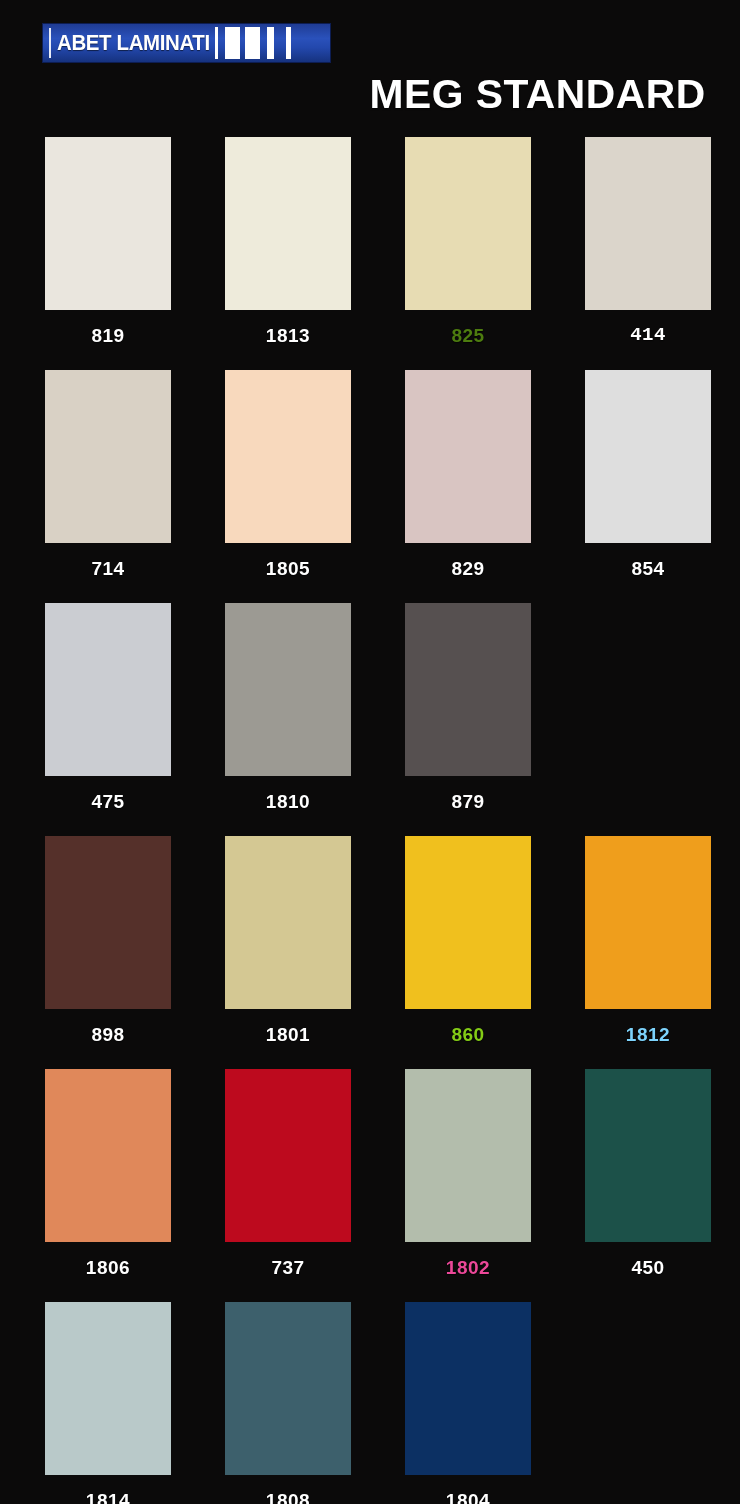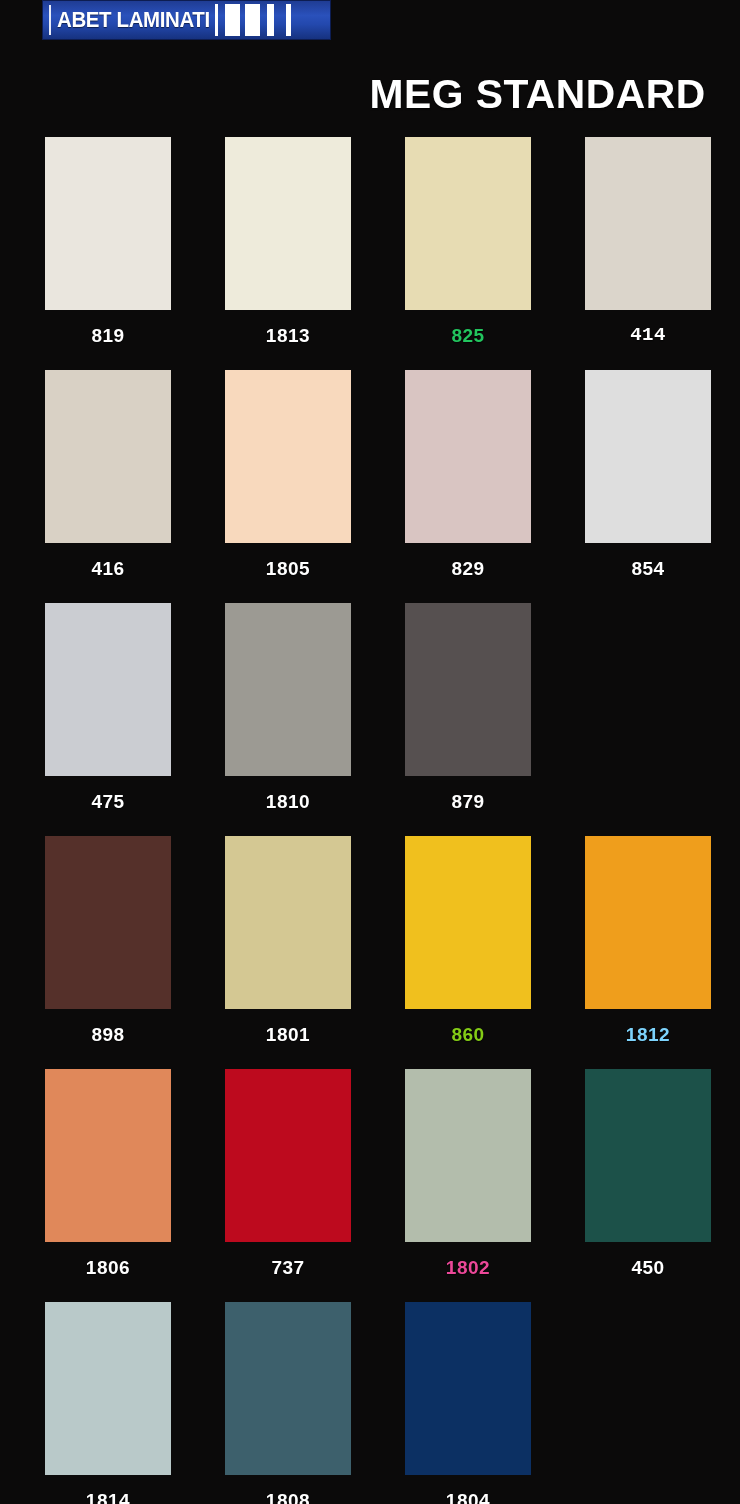--- a/index.html
+++ b/index.html
@@ -23,21 +23,21 @@
   #header {
     position: absolute;
     left: 0;
     top: 0;
     width: 740px;
     height: 128px;
   }
   #logo {
     position: absolute;
     left: 43px;
-    top: 1px;
+    top: 24px;
     width: 287px;
     height: 38px;
     background: linear-gradient(180deg, #1f3c94 0%, #2a51bb 38%, #2348ad 62%, #16327f 100%);
     box-shadow: 0 0 0 1px #0d1d52;
     display: flex;
     align-items: stretch;
     overflow: hidden;
   }
   #logo-rule-left {
     position: absolute;
@@ -150,32 +150,32 @@
       <div class="cell">
         <div class="swatch" style="background-color: rgb(234, 230, 222);"></div>
         <div class="label" style="color: rgb(255, 255, 255);">819</div>
       </div>
       <div class="cell">
         <div class="swatch" style="background-color: rgb(238, 235, 219);"></div>
         <div class="label" style="color: rgb(255, 255, 255);">1813</div>
       </div>
       <div class="cell">
         <div class="swatch" style="background-color: rgb(231, 220, 179);"></div>
-        <div class="label" style="color: #22c55e;">825</div>
+        <div class="label" style="color: #4d7c0f;">825</div>
       </div>
       <div class="cell">
         <div class="swatch" style="background-color: rgb(219, 213, 203);"></div>
         <div class="label" style="color: rgb(255, 255, 255); font-family: Liberation Mono, monospace;">414</div>
       </div>
     </div>
 
     <div class="row">
       <div class="cell">
         <div class="swatch" style="background-color: rgb(217, 209, 197);"></div>
-        <div class="label" style="color: rgb(255, 255, 255);">416</div>
+        <div class="label" style="color: rgb(255, 255, 255);">714</div>
       </div>
       <div class="cell">
         <div class="swatch" style="background-color: rgb(248, 217, 189);"></div>
         <div class="label" style="color: rgb(255, 255, 255);">1805</div>
       </div>
       <div class="cell">
         <div class="swatch" style="background-color: rgb(217, 197, 194);"></div>
         <div class="label" style="color: rgb(255, 255, 255);">829</div>
       </div>
       <div class="cell">

